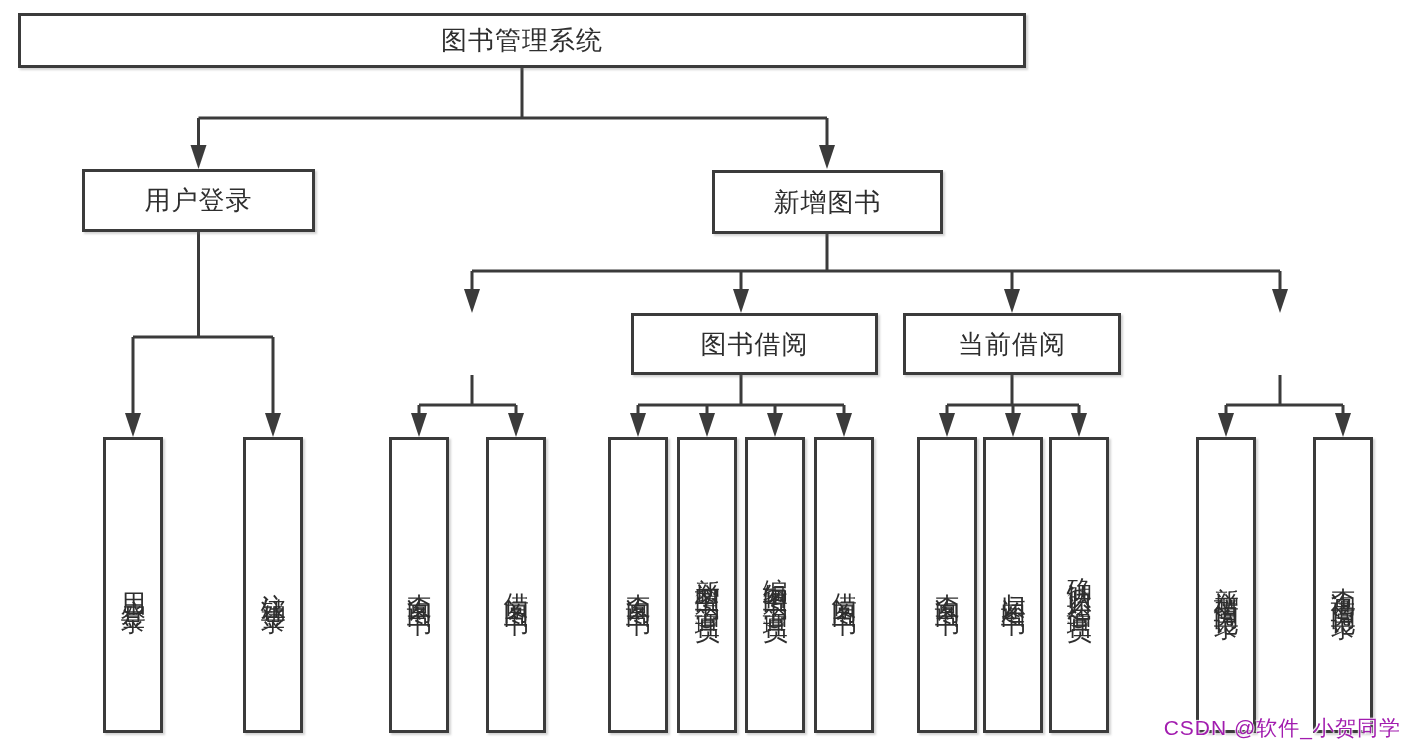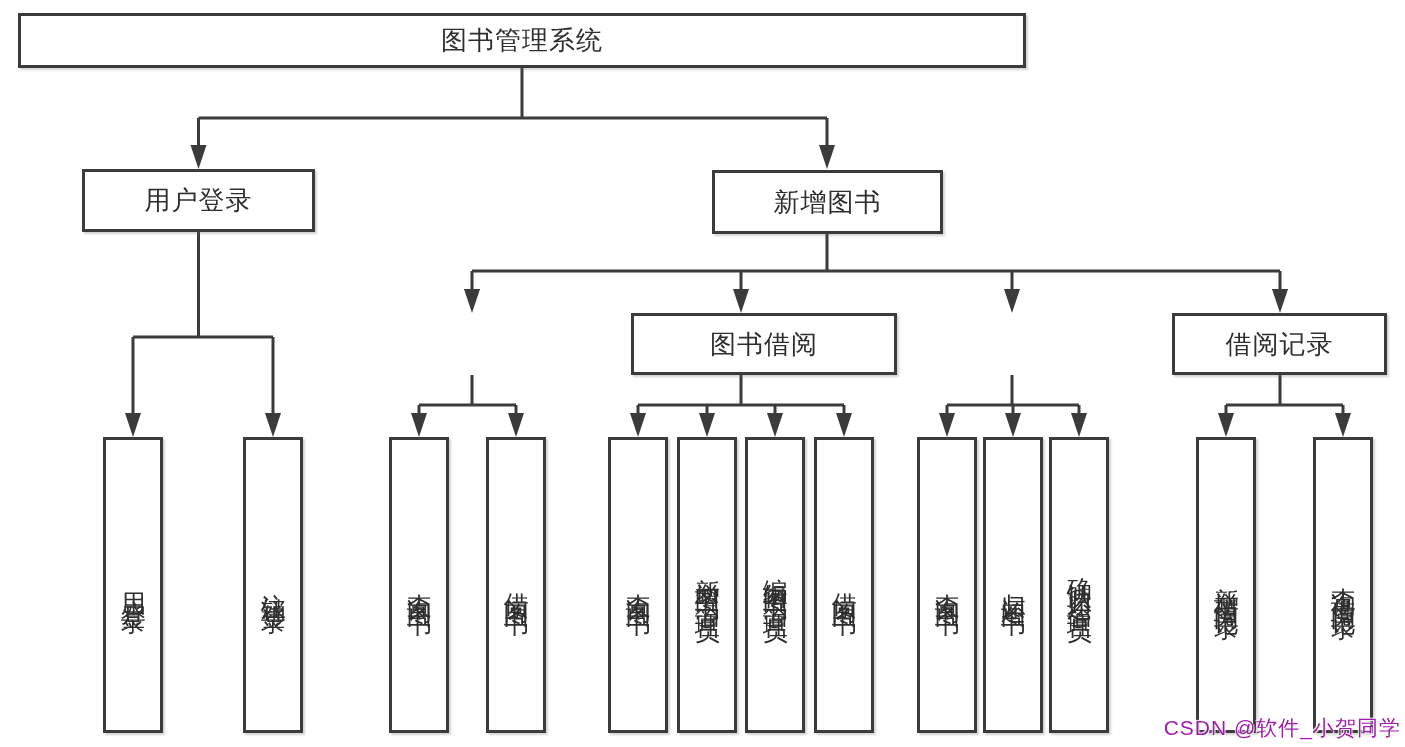--- a/index.html
+++ b/index.html
@@ -24,21 +24,21 @@
   .watermark {
     position:absolute; top:714px; right:4px; z-index:5;
     font-size:21px; color:#a21caf; letter-spacing:1px; white-space:nowrap;
     text-shadow:-1px -1px 1px #ffffff, 1px 1px 1px #ffffff;
   }
   
   .n-root   { left:18px;   top:13px;  width:1008px; height:55px; }
   .n-login  { left:82px;   top:169px; width:233px;  height:63px; }
   .n-mgmt   { left:712px;  top:170px; width:231px;  height:64px; }
   .n-newbk  { left:362px;  top:313px; width:221px;  height:62px; }
-  .n-borrow { left:631px;  top:313px; width:266px;  height:62px; }
+  .n-borrow { left:631px;  top:313px; width:247px;  height:62px; }
   .n-curr   { left:903px;  top:313px; width:218px;  height:62px; }
   .n-rec    { left:1172px; top:313px; width:215px;  height:62px; }
   .leaf     { top:437px; width:60px; height:296px; }
   .l1a { left:103px; }  .l1b { left:243px; }
   .l2a { left:389px; }  .l2b { left:486px; }
   .l3a { left:608px; }  .l3b { left:677px; }  .l3c { left:745px; }  .l3d { left:814px; }
   .l4a { left:917px; }  .l4b { left:983px; }  .l4c { left:1049px; }
   .l5a { left:1196px; } .l5b { left:1313px; }
 </style>
 </head>
@@ -96,22 +96,22 @@
   <div class="node h n-login">
     <span>用户登录</span>
   </div>
   <div class="node h n-mgmt">
     <span>新增图书</span>
   </div>
 
   <div class="node h n-borrow">
     <span>图书借阅</span>
   </div>
-  <div class="node h n-rec">
-    <span>借阅记录</span>
+  <div class="node h n-curr">
+    <span>当前借阅</span>
   </div>
 
   <div class="node v leaf l1a">
     <span>用户登录</span>
   </div>
   <div class="node v leaf l1b">
     <span>注销登录</span>
   </div>
 
   <div class="node v leaf l2a">

